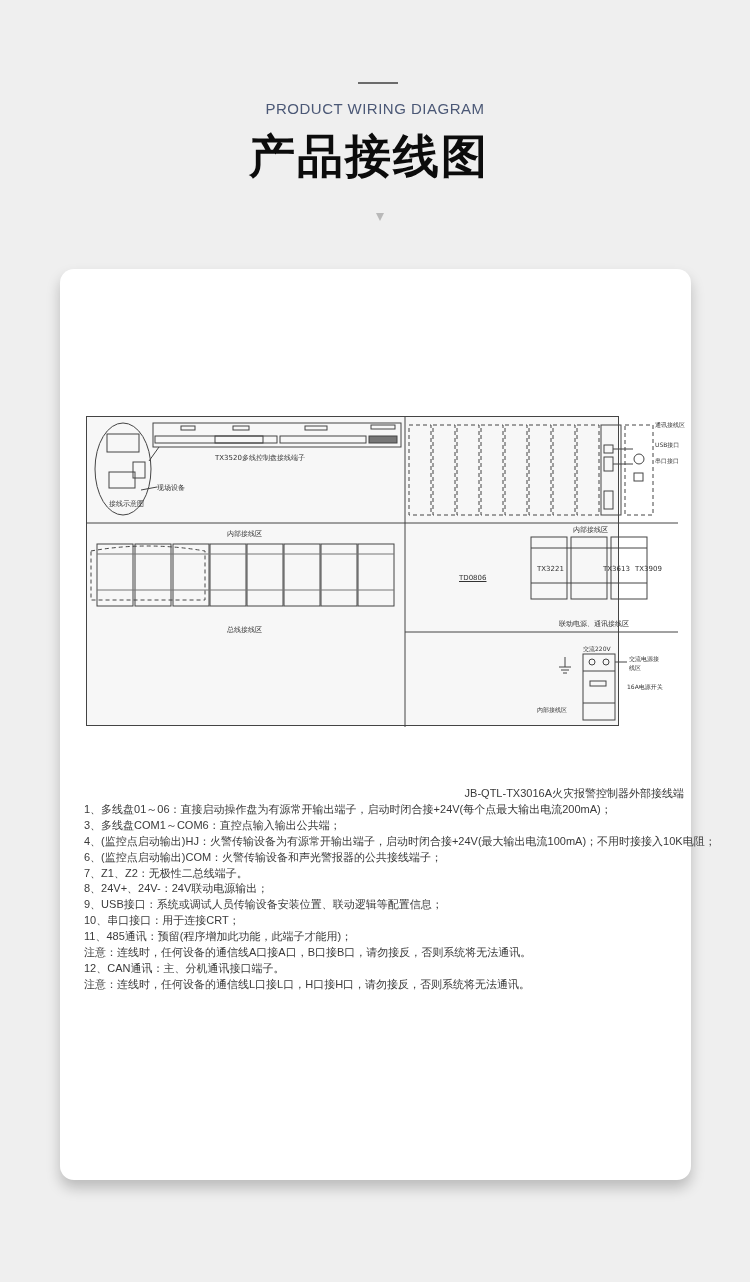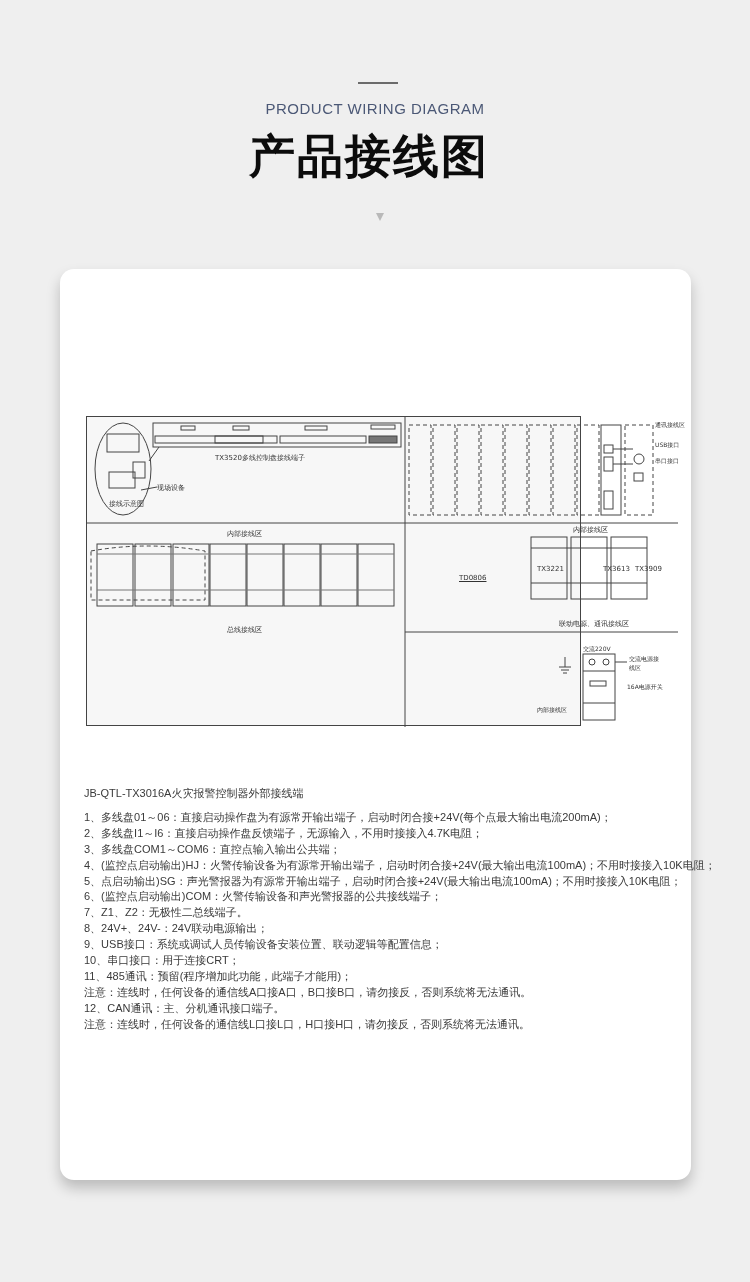--- a/index.html
+++ b/index.html
@@ -7,27 +7,27 @@
          font-family:"DejaVu Sans","Liberation Sans",sans-serif; }
   .top-rule { position:absolute; left:358px; top:82px; width:40px; height:2px; background:#6b6b6b; }
   .en-title { position:absolute; left:0; width:750px; top:100px; text-align:center;
               font-family:"Liberation Sans",sans-serif; font-size:15px; letter-spacing:0.5px; color:#4b5876; }
   .zh-title { position:absolute; left:0; width:738px; top:126px; text-align:center;
               font-size:46px; font-weight:bold; color:#0c0c0c; letter-spacing:2px; }
   .down-arrow { position:absolute; left:376px; top:213px; width:0; height:0;
                 border-left:4px solid transparent; border-right:4px solid transparent; border-top:8px solid #b9b9b9; }
   .card { position:absolute; left:60px; top:269px; width:631px; height:911px; background:#fff;
           border-radius:14px; box-shadow:0 8px 14px rgba(0,0,0,0.22); }
-  .diagram { position:absolute; left:86px; top:416px; width:495px; height:310px; background:#f7f7f7;
+  .diagram { position:absolute; left:86px; top:416px; width:533px; height:310px; background:#f7f7f7;
              border:1px solid #444; box-sizing:border-box; }
   .diagram svg { position:absolute; left:0; top:0; }
   .lbl { position:absolute; font-size:7px; color:#333; white-space:nowrap; }
   .notes { position:absolute; left:84px; top:786px; width:600px; font-family:"Liberation Sans",sans-serif;
            font-size:11px; color:#3a3a3a; line-height:15.9px; }
-  .notes .head { text-align:left; margin-bottom:8px; }
+  .notes .head { text-align:right; margin-bottom:0px; }
   .notes .line { white-space:nowrap; }
 </style>
 </head>
 <body>
 
 <div class="top-rule"></div>
 <div class="en-title">PRODUCT WIRING DIAGRAM</div>
 <div class="zh-title">产品接线图</div>
 <div class="down-arrow"></div>
 
@@ -135,24 +135,22 @@
 
   <span class="lbl" style="left:496px;top:228px;font-size:6px;">交流220V</span>
   <span class="lbl" style="left:542px;top:238px;font-size:6px;width:30px;white-space:normal;">交流电源接线区</span>
   <span class="lbl" style="left:540px;top:266px;font-size:6px;">16A电源开关</span>
   <span class="lbl" style="left:450px;top:289px;font-size:6px;">内部接线区</span>
 </div>
 
 <div class="notes">
   <div class="head">JB-QTL-TX3016A火灾报警控制器外部接线端</div>
   <div class="line">1、多线盘01～06：直接启动操作盘为有源常开输出端子，启动时闭合接+24V(每个点最大输出电流200mA)；</div>
-  <div class="line">2、多线盘I1～I6：直接启动操作盘反馈端子，无源输入，不用时接接入4.7K电阻；</div>
   <div class="line">3、多线盘COM1～COM6：直控点输入输出公共端；</div>
   <div class="line">4、(监控点启动输出)HJ：火警传输设备为有源常开输出端子，启动时闭合接+24V(最大输出电流100mA)；不用时接接入10K电阻；</div>
-  <div class="line">5、点启动输出)SG：声光警报器为有源常开输出端子，启动时闭合接+24V(最大输出电流100mA)；不用时接接入10K电阻；</div>
   <div class="line">6、(监控点启动输出)COM：火警传输设备和声光警报器的公共接线端子；</div>
   <div class="line">7、Z1、Z2：无极性二总线端子。</div>
   <div class="line">8、24V+、24V-：24V联动电源输出；</div>
   <div class="line">9、USB接口：系统或调试人员传输设备安装位置、联动逻辑等配置信息；</div>
   <div class="line">10、串口接口：用于连接CRT；</div>
   <div class="line">11、485通讯：预留(程序增加此功能，此端子才能用)；</div>
   <div class="line">注意：连线时，任何设备的通信线A口接A口，B口接B口，请勿接反，否则系统将无法通讯。</div>
   <div class="line">12、CAN通讯：主、分机通讯接口端子。</div>
   <div class="line">注意：连线时，任何设备的通信线L口接L口，H口接H口，请勿接反，否则系统将无法通讯。</div>
 </div>

